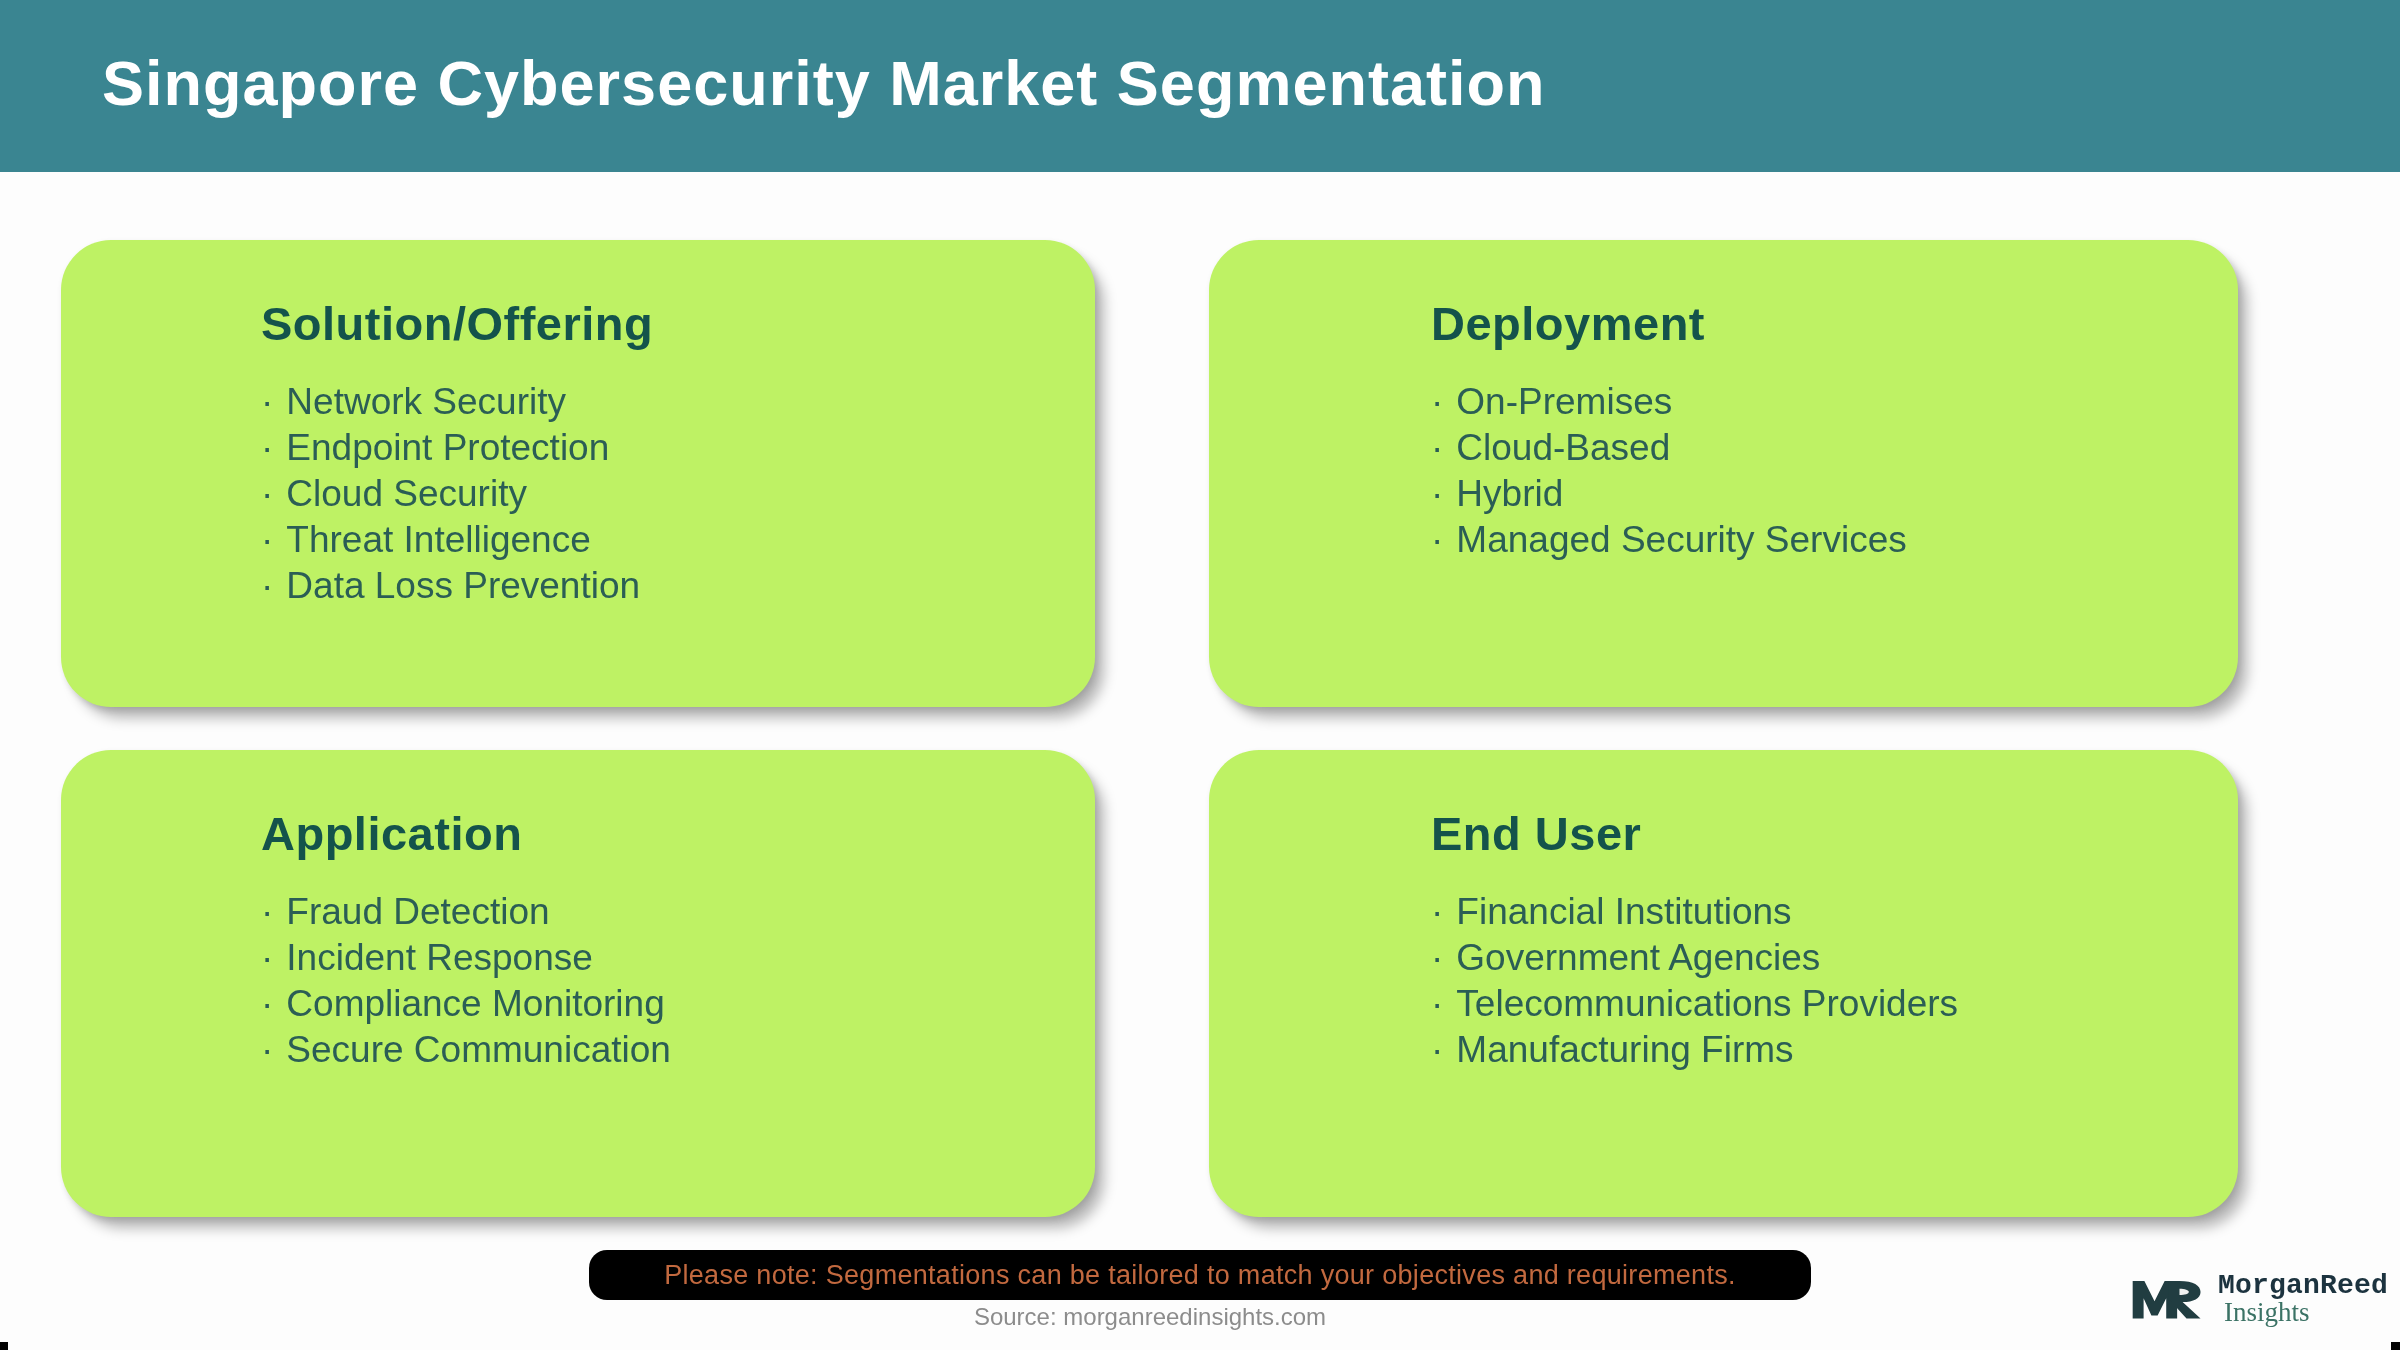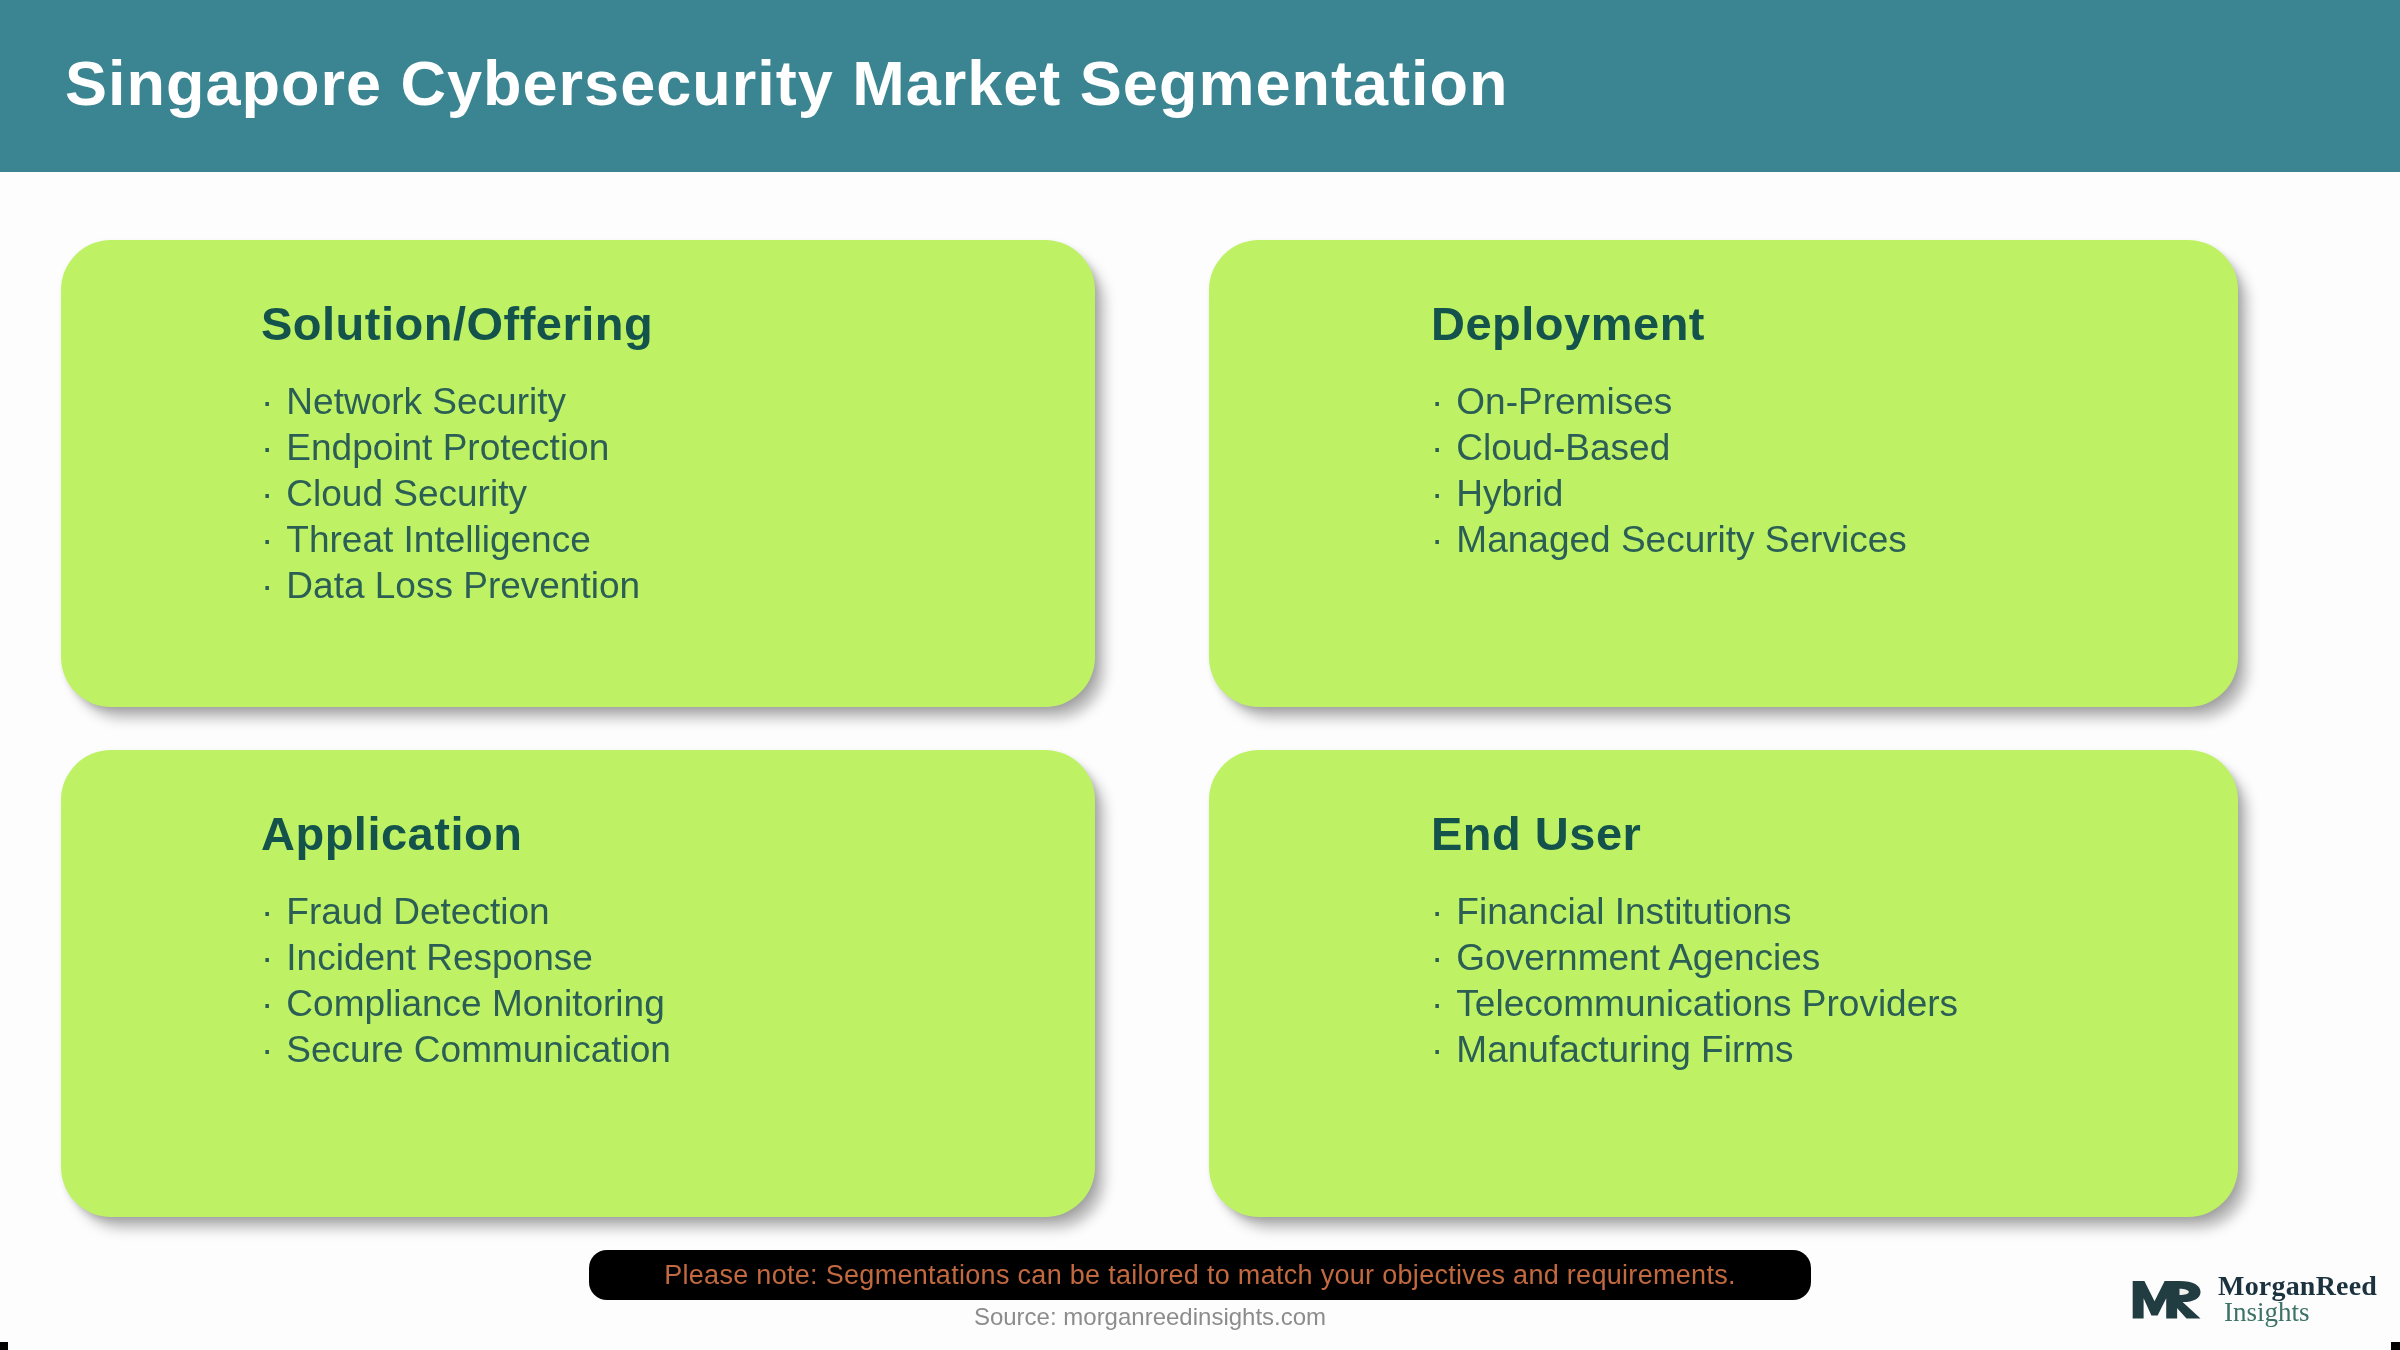--- a/index.html
+++ b/index.html
@@ -8,21 +8,21 @@
     background:#fdfdfd; overflow:hidden;
     font-family:"Liberation Sans", sans-serif;
   }
 
   
   .header-bar {
     position:absolute; left:0; top:0; width:2400px; height:172px;
     background:#3a8591; display:flex; align-items:center;
   }
   .header-bar h1 {
-    margin:0 0 6px 65px; font-size:63px; font-weight:800; color:#ffffff;
+    margin:0 0 6px 102px; font-size:63px; font-weight:800; color:#ffffff;
     letter-spacing:1px;
   }
 
   
   .card {
     position:absolute; background:#bef264; border-radius:50px;
     box-shadow: 2px 3px 6px rgba(0,0,0,0.12), 11px 13px 13px -2px rgba(0,0,0,0.28);
     box-sizing:border-box; padding-top:56px;
   }
   .card.c1 { left:61px;  top:240px; width:1034px; height:467px; padding-left:200px; }
@@ -54,21 +54,21 @@
   }
 
   
   .logo {
     position:absolute; left:2128px; top:1272px;
     display:flex; align-items:center; gap:12px;
   }
   .logo-mark { width:78px; height:52px; }
   .logo-text { display:flex; flex-direction:column; }
   .logo-name {
-    font-family:Liberation Serif, serif; font-size:28px; font-weight:700;
+    font-family:Liberation Mono, monospace; font-size:28px; font-weight:700;
     color:#1c333f; line-height:27px; letter-spacing:0.2px;
   }
   .logo-tagline {
     font-family:"Liberation Serif", serif; font-size:27px; font-weight:400;
     color:#3b7265; line-height:27px;margin-left:6px;
   }
 
   
   .corner-mark { position:absolute; background:#000000; }
   .corner-mark.left  { left:0;  top:1342px; width:8px; height:8px; }

